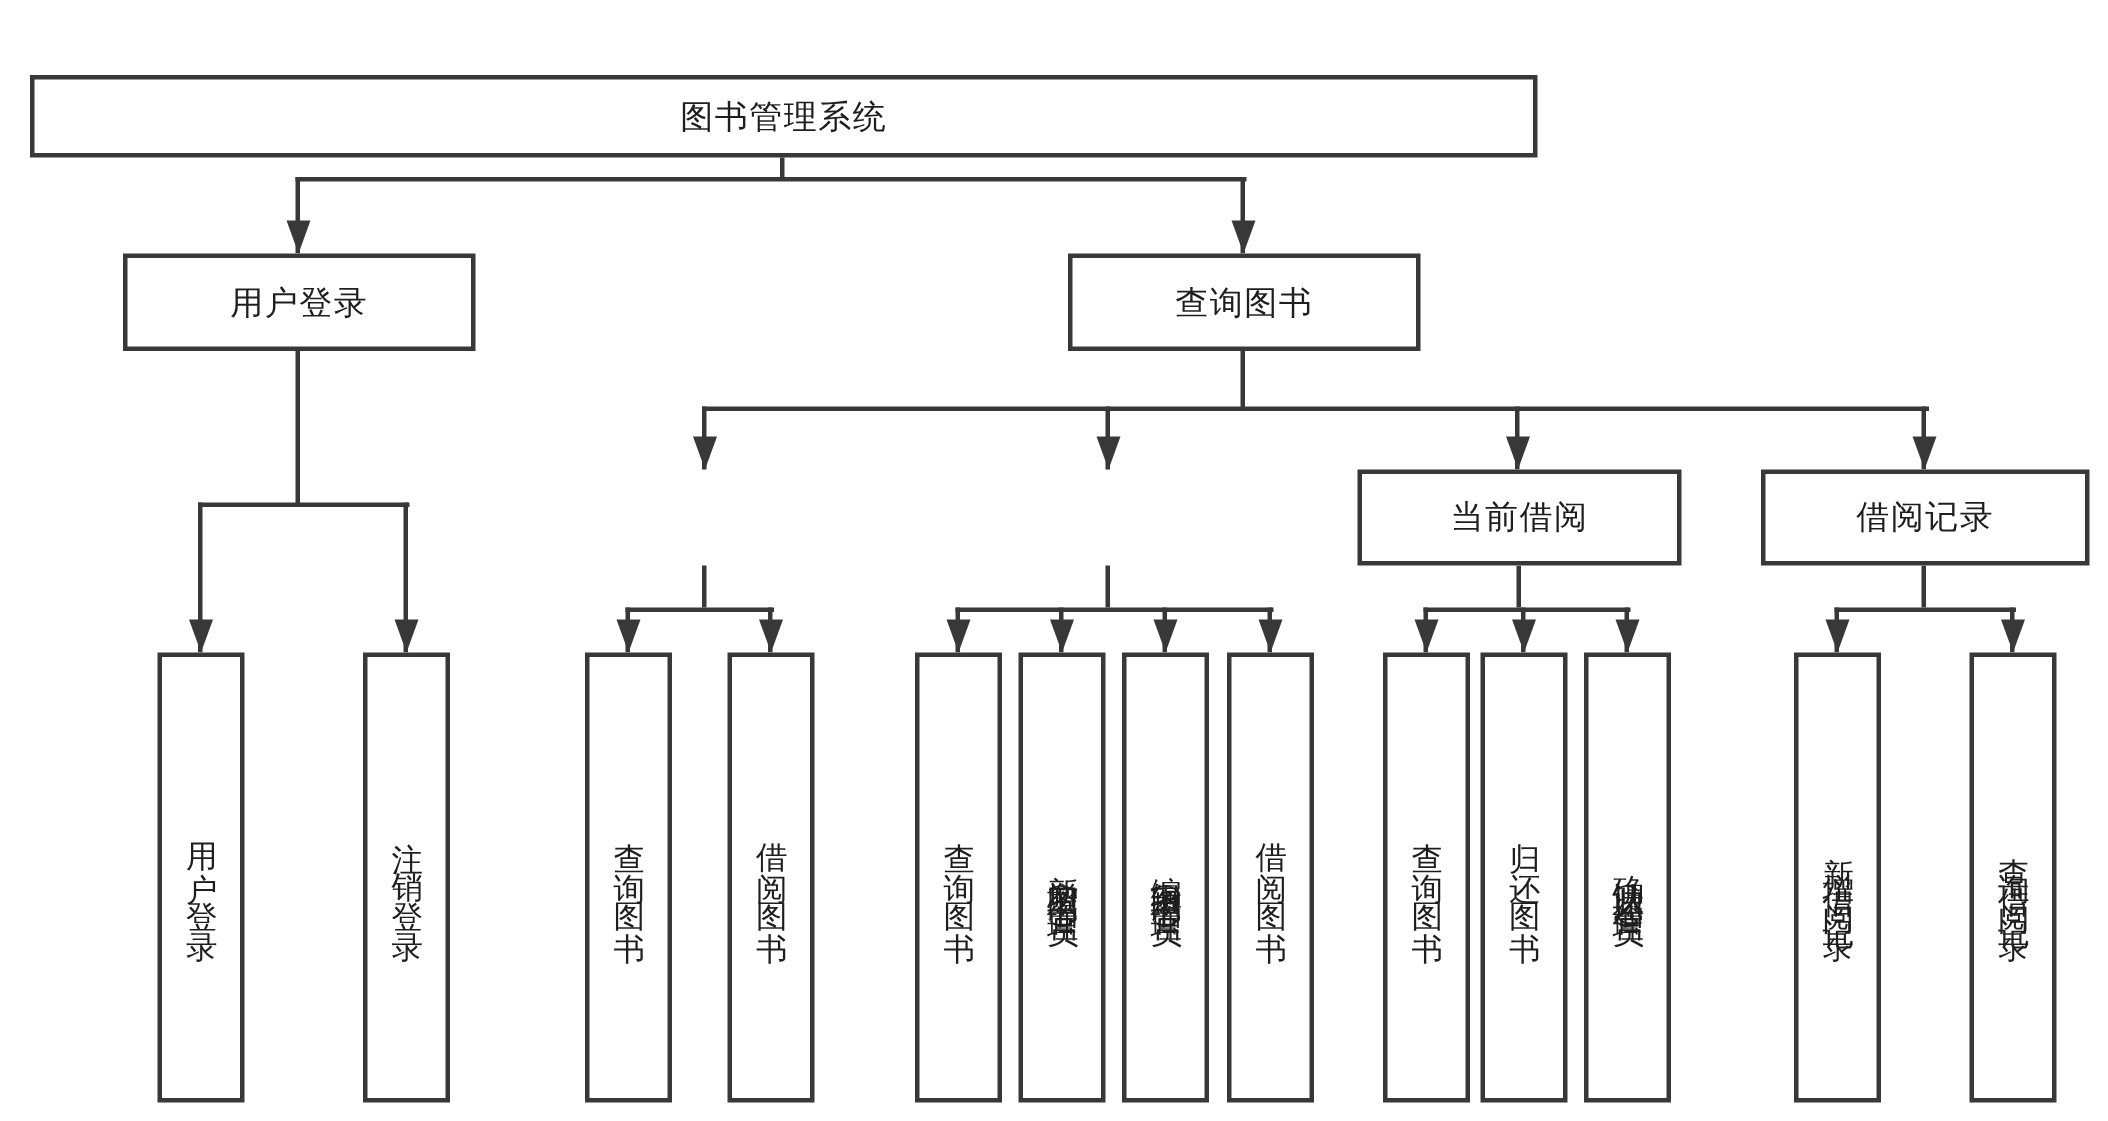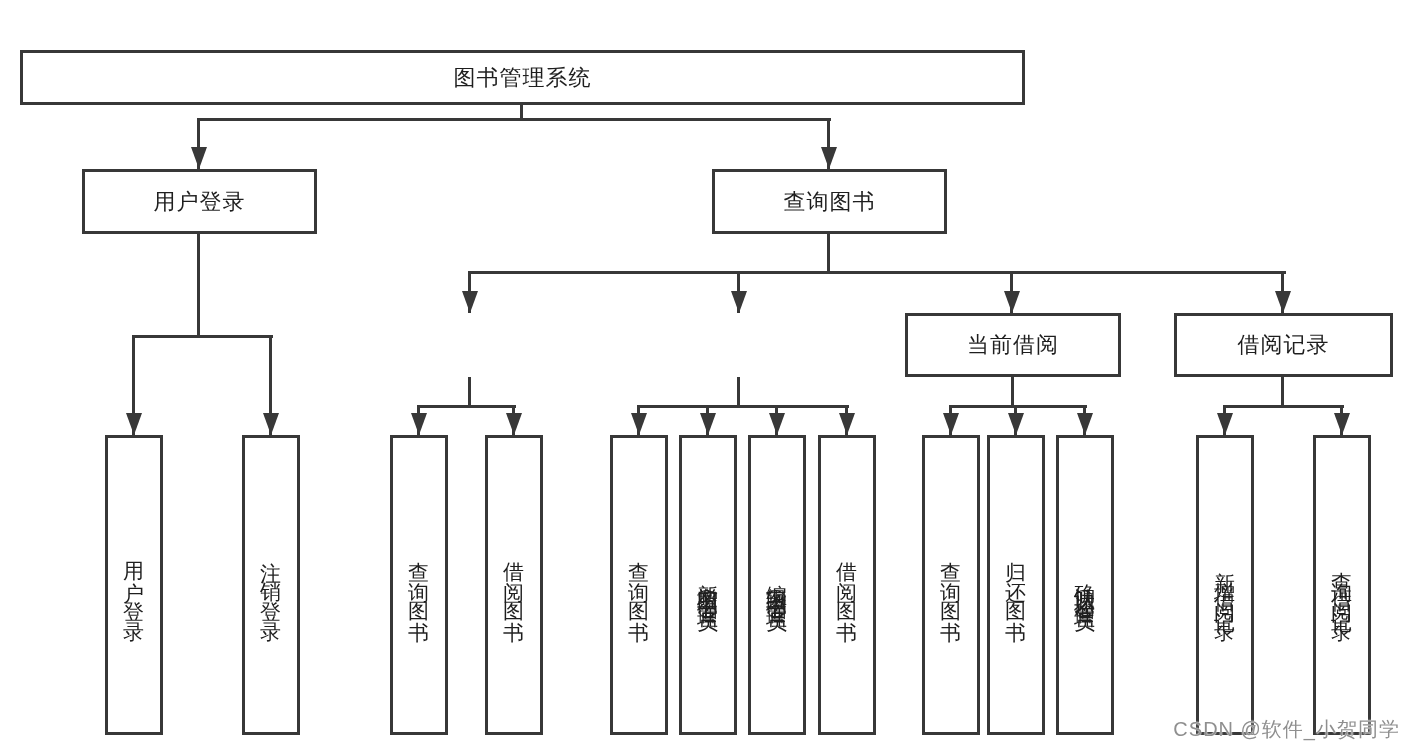--- a/index.html
+++ b/index.html
@@ -157,15 +157,14 @@
     <span class="lbl">确认归还（管理员）</span>
   </div>
 
   <div class="box vbox v6" style="left:1196px;top:435px;width:58px;height:300px;">
     <span class="lbl">新增借阅记录</span>
   </div>
   <div class="box vbox v6" style="left:1313px;top:435px;width:58px;height:300px;">
     <span class="lbl">查询借阅记录</span>
   </div>
 
-  <div class="wm">CSDN @软件_小贺同学</div>
 
 </div>
 
 </body></html>

